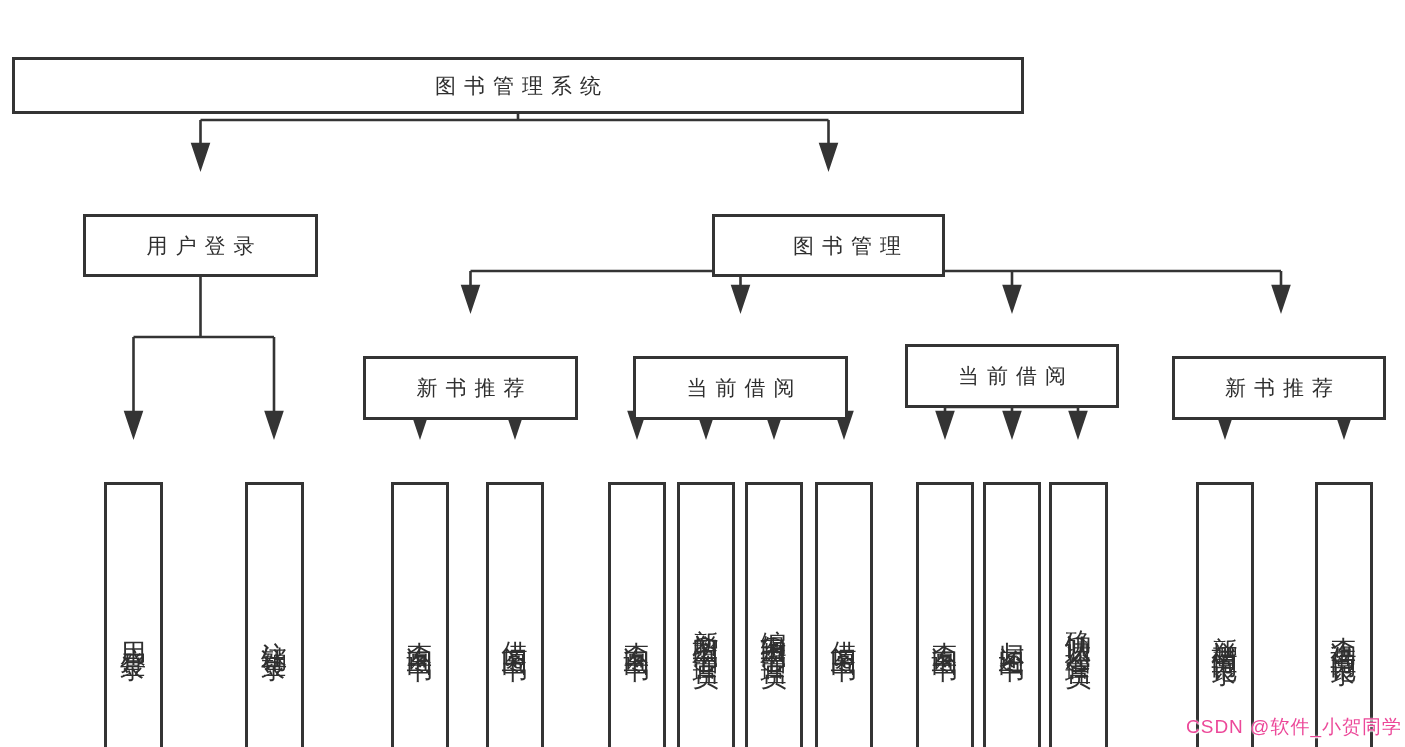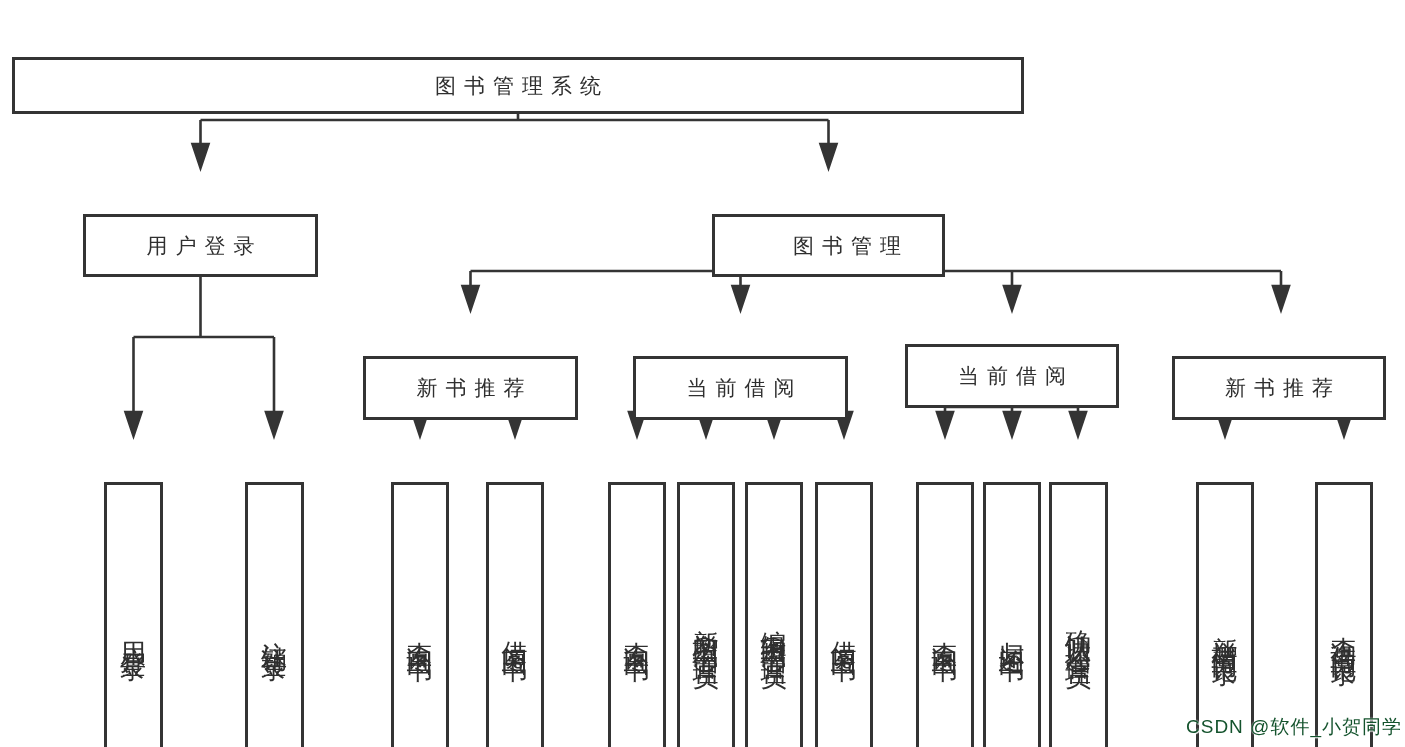--- a/index.html
+++ b/index.html
@@ -42,21 +42,21 @@
     white-space: normal;
     font-size: 26px;
     letter-spacing: 5px;
     line-height: 1.0;
   }
   .watermark {
     position: absolute;
     left: 1186px; top: 714px;
     font-size: 19px;
     letter-spacing: 1px;
-    color: #14532d;
+    color: #ec4899;
     text-shadow: 0 0 2px #ffffff, 1px 1px 1px #ffffff;
     z-index: 3;
     white-space: nowrap;
   }
 </style>
 </head>
 <body>
 
 <div id="stage">
 

